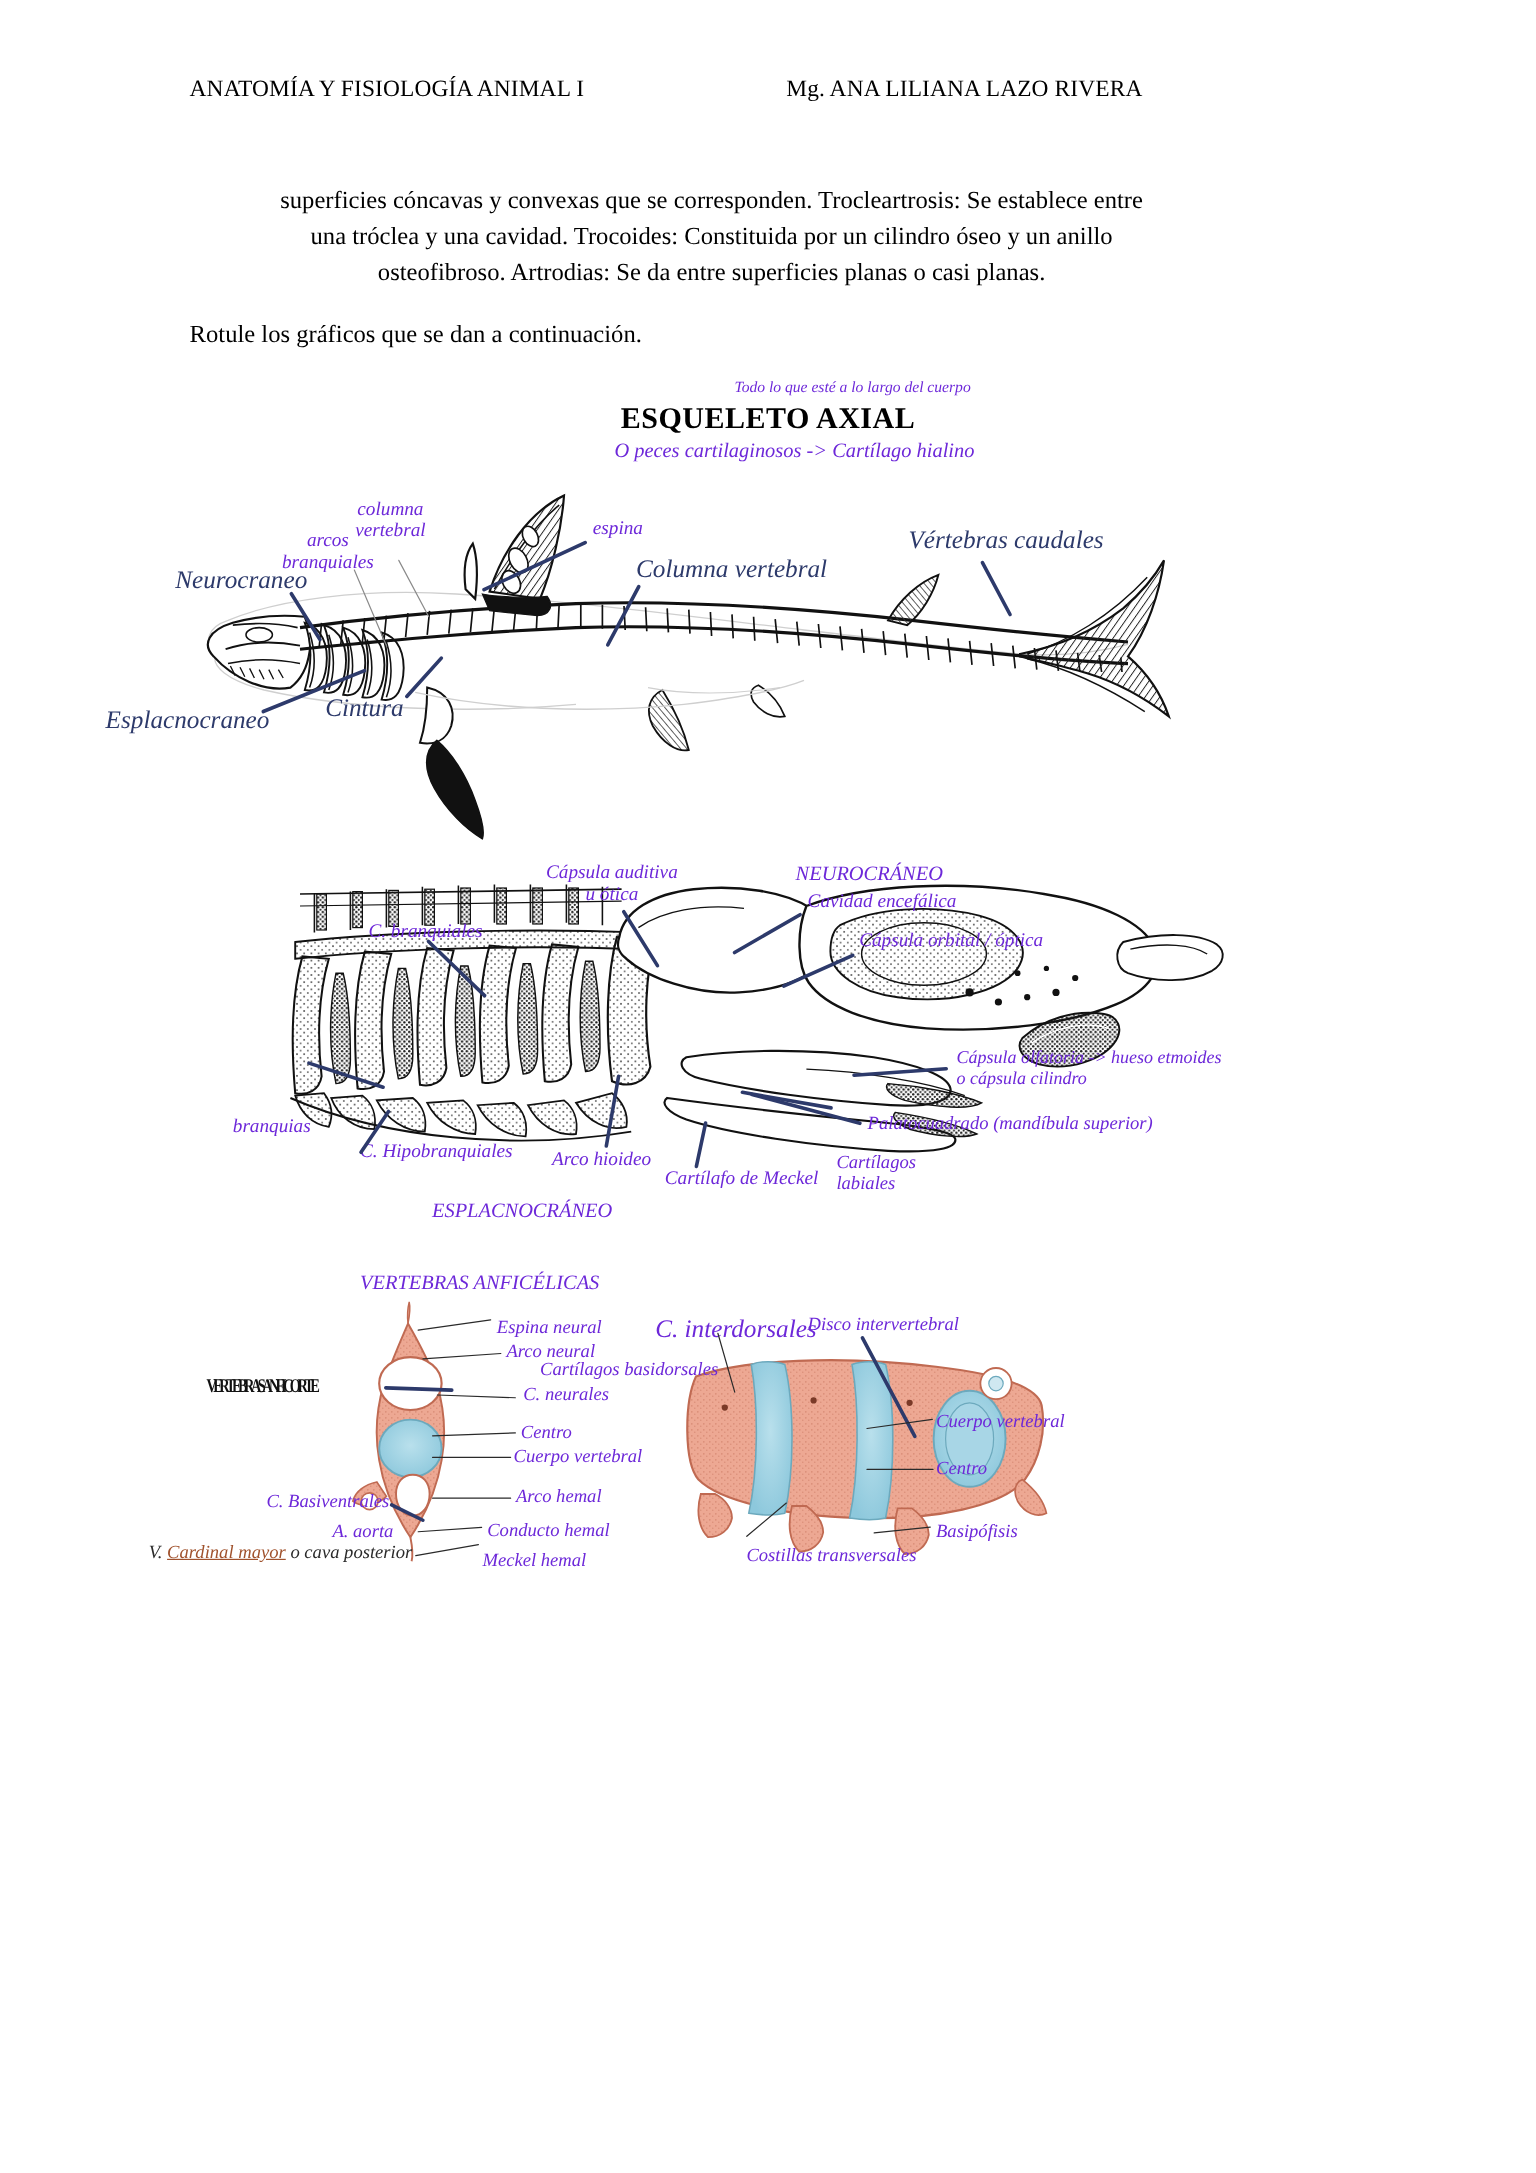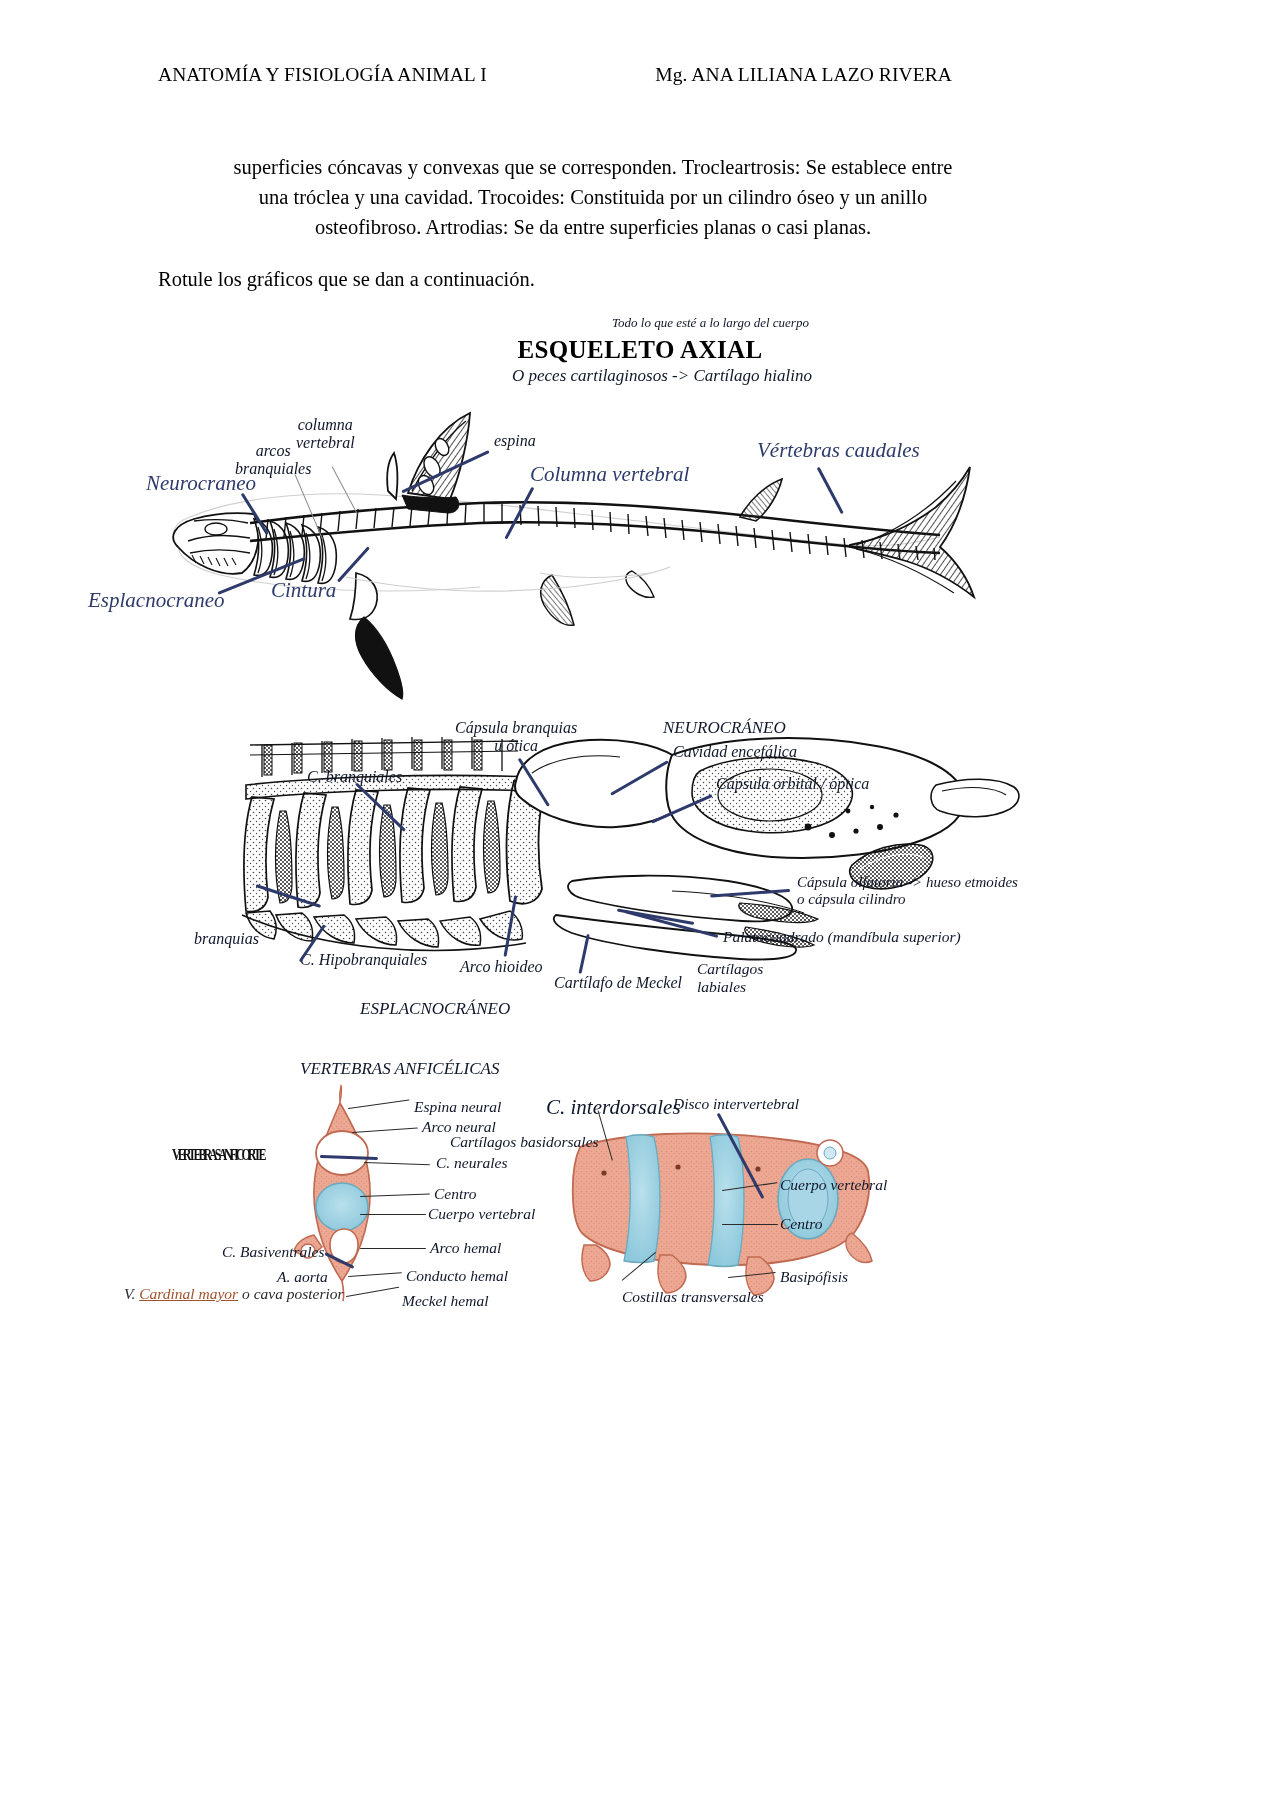--- a/index.html
+++ b/index.html
@@ -43,21 +43,21 @@
 
   
   .figure-zone { position: absolute; left: 0; top: 0; width: 1280px; height: 1811px; pointer-events: none; }
   .figure-zone > * { pointer-events: auto; }
 
   
   .ann {
     position: absolute;
     font-family: "Liberation Serif", "DejaVu Serif", serif;
     font-style: italic;
-    color: #0f172a;
+    color: #6d28d9;
     white-space: nowrap;
     line-height: 1.15;
   }
   .ann.blue { color: #2d3a6b; }
   .ann.ctr { text-align: center; }
 
   
   .fig1-title {
     position: absolute;
     top: 336px; left: 0; width: 1280px;
@@ -335,21 +335,21 @@
 
       <g fill="url(#darkstipple)" stroke="#111" stroke-width="1.2">
         <path d="M560,188 C588,190 618,196 638,204 C628,210 600,208 574,202 C562,198 556,192 560,188 Z"></path>
         <path d="M566,212 C592,216 618,222 634,230 C624,234 600,232 578,226 C568,222 562,216 566,212 Z"></path>
       </g>
       <path d="M492,176 C540,178 590,186 624,198" fill="none" stroke="#111" stroke-width="1"></path>
     </svg>
   </div>
 
   <div class="ann ctr" style="top:719px; left:455px; font-size:16px;">
-    <span>Cápsula branquias</span><br>
+    <span>Cápsula auditiva</span><br>
     <span>u ótica</span>
   </div>
   <div class="ann" style="top:768px; left:307px; font-size:16px;">C. branquiales</div>
   <div class="ann" style="top:930px; left:194px; font-size:16px;">branquias</div>
   <div class="ann" style="top:951px; left:300px; font-size:16px;">C. Hipobranquiales</div>
   <div class="ann" style="top:958px; left:460px; font-size:16px;">Arco hioideo</div>
   <div class="ann" style="top:974px; left:554px; font-size:16px;">Cartílafo de Meckel</div>
 
   <div class="ann" style="top:718px; left:663px; font-size:17px; font-style:italic;">NEUROCRÁNEO</div>
   <div class="ann" style="top:743px; left:673px; font-size:16px;">Cavidad encefálica</div>

